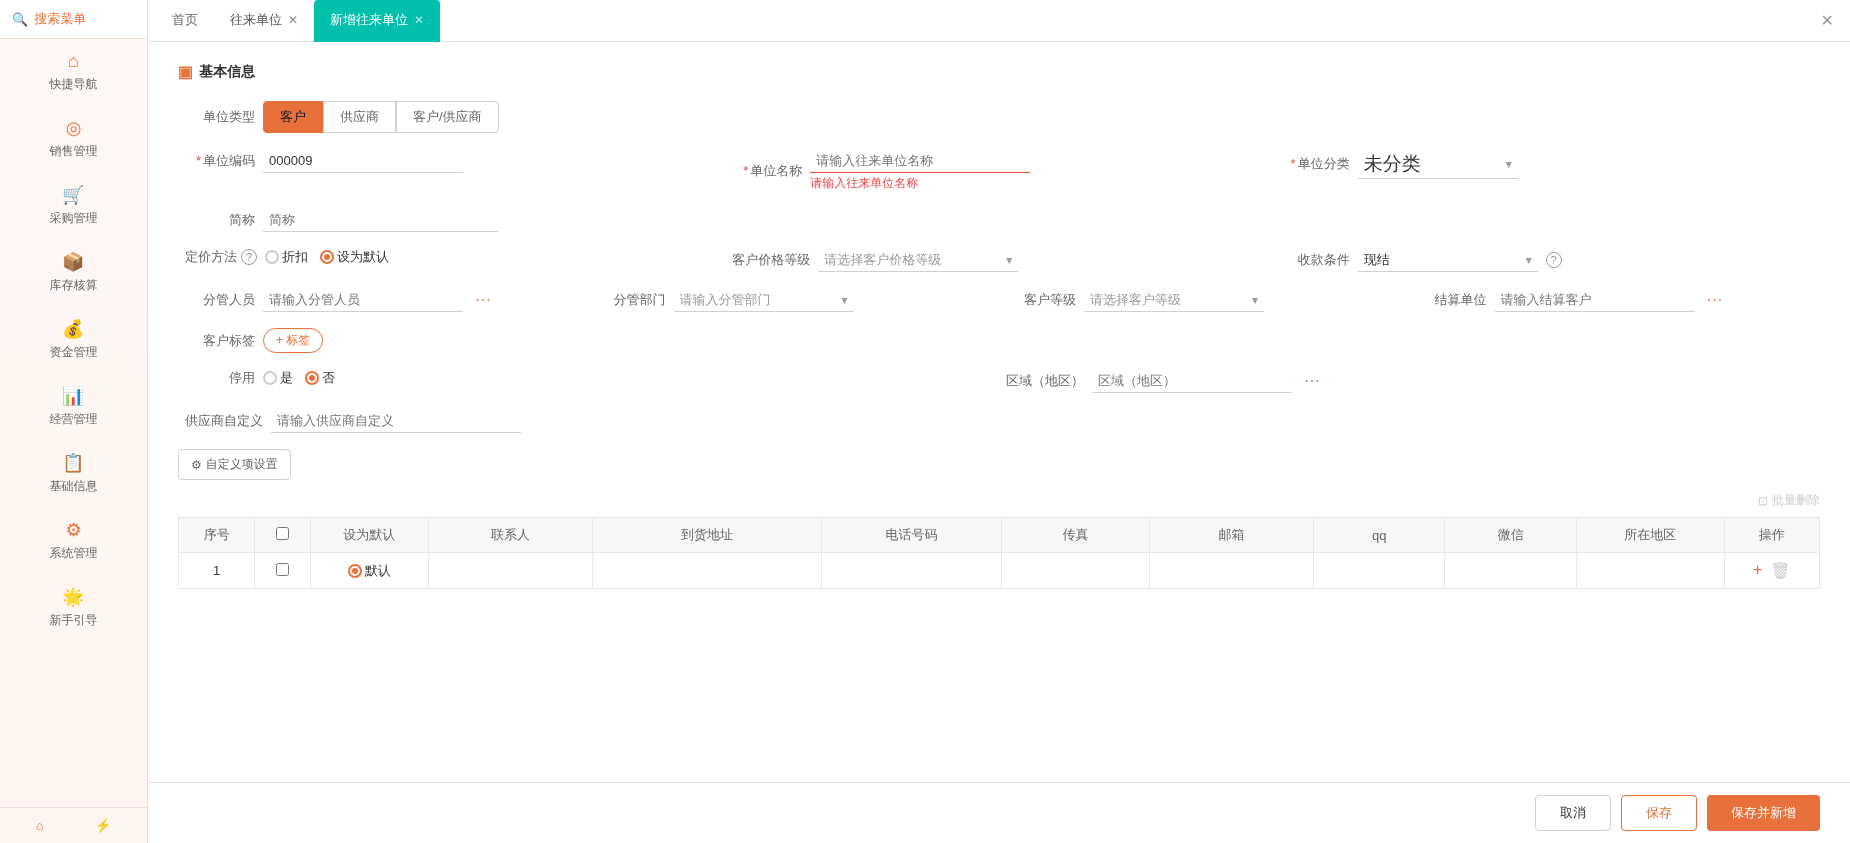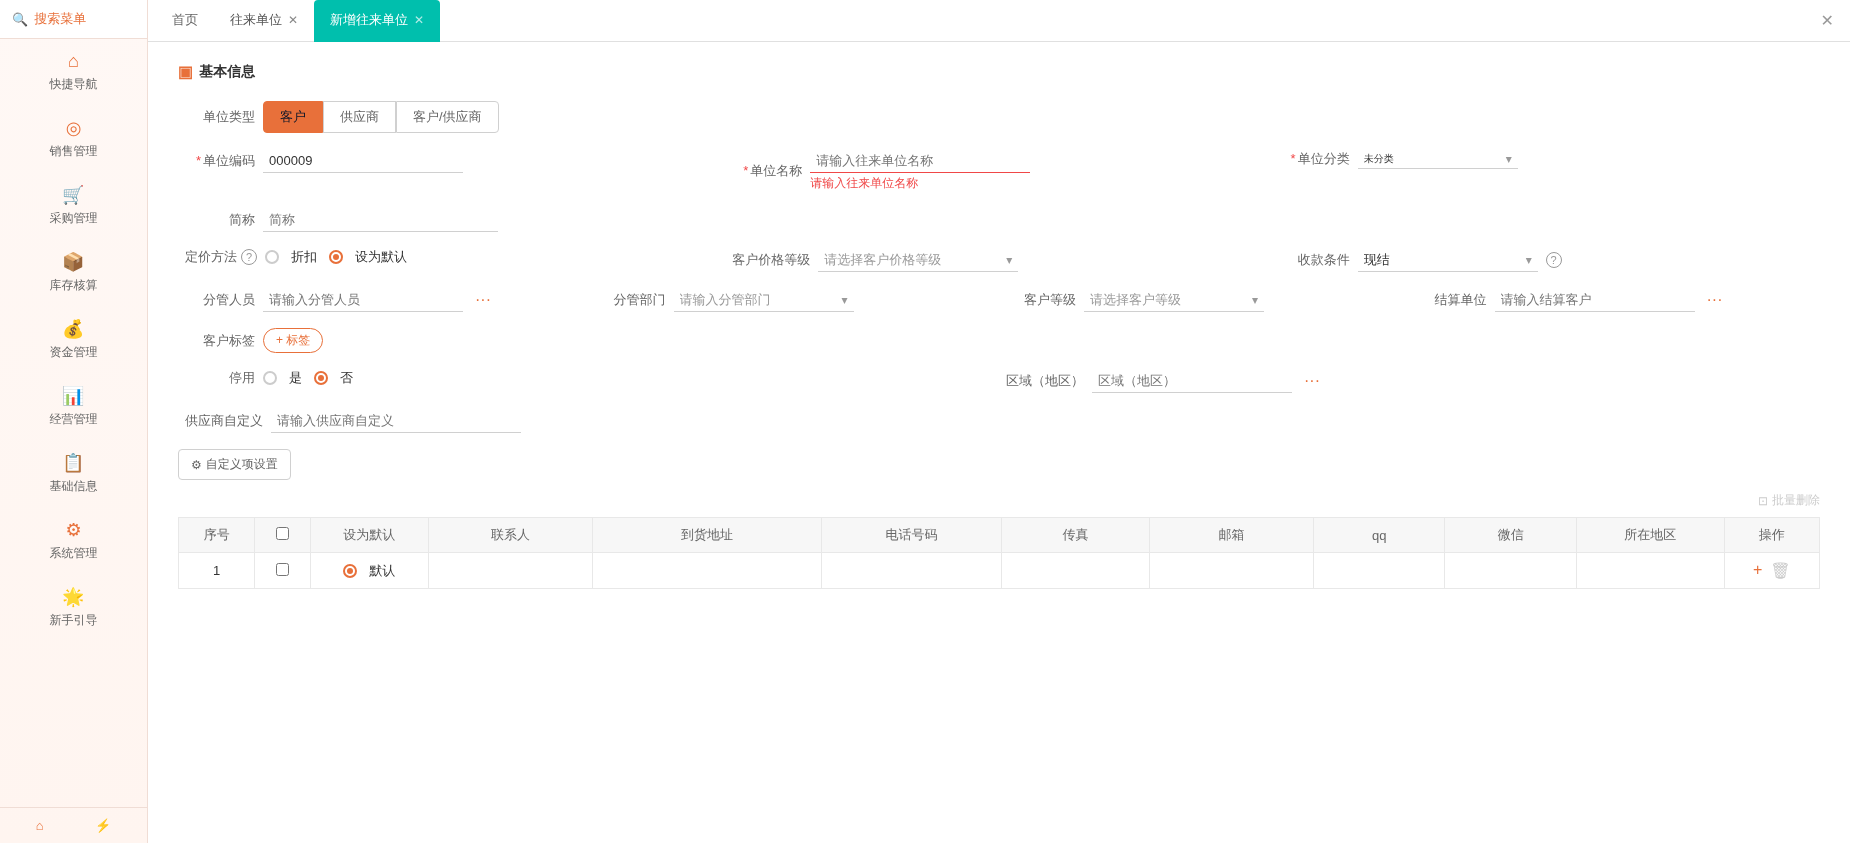--- a/index.html
+++ b/index.html
@@ -208,21 +208,21 @@
 
     
     .radio-group {
       display: flex;
       align-items: center;
       gap: 12px;
     }
     .radio-item {
       display: flex;
       align-items: center;
-      gap: 12px;
+      gap: 3px;
       cursor: pointer;
       font-size: 13px;
       color: #333;
     }
     .radio-circle {
       width: 14px;
       height: 14px;
       border-radius: 50%;
       border: 2px solid #ccc;
       display: flex;
@@ -478,21 +478,21 @@
           <input type="text" class="form-input error" style="width: 220px;" placeholder="请输入往来单位名称">
           <span style="color:#f04848;font-size:12px;margin-top:2px;">请输入往来单位名称</span>
         </div>
       </div>
 
       <div class="form-field" style="flex:1;">
         <span class="form-label">
           <span class="required-star">*</span><span>单位分类</span>
         </span>
         <div class="select-wrapper">
-          <select style="width:160px;border:none;border-bottom:1px solid #d0d0d0;outline:none;font-size:10px;padding:4px 24px 4px 6px;background:transparent;appearance:none;cursor:pointer;">
+          <select style="width:160px;border:none;border-bottom:1px solid #d0d0d0;outline:none;font-size:19px;padding:4px 24px 4px 6px;background:transparent;appearance:none;cursor:pointer;">
             <option>未分类</option>
           </select>
         </div>
       </div>
     </div>
 
     <div class="form-row">
       <div class="form-field" style="flex:0 0 auto; max-width:320px;">
         <span class="form-label">简称</span>
         <input type="text" class="form-input form-input-wide" placeholder="简称" style="">
@@ -678,13 +678,18 @@
             <div class="action-btns">
               <span style="cursor:pointer;color:#e8703a;">+</span>
               <span style="cursor:pointer;color:#ccc;">🗑</span>
             </div>
           </td>
         </tr>
       </tbody>
     </table>
   </div>
 
+  <div class="bottom-bar">
+    <button class="btn-cancel">取消</button>
+    <button class="btn-save">保存</button>
+    <button class="btn-save-new">保存并新增</button>
+  </div>
 </div>
 
 </body></html>

